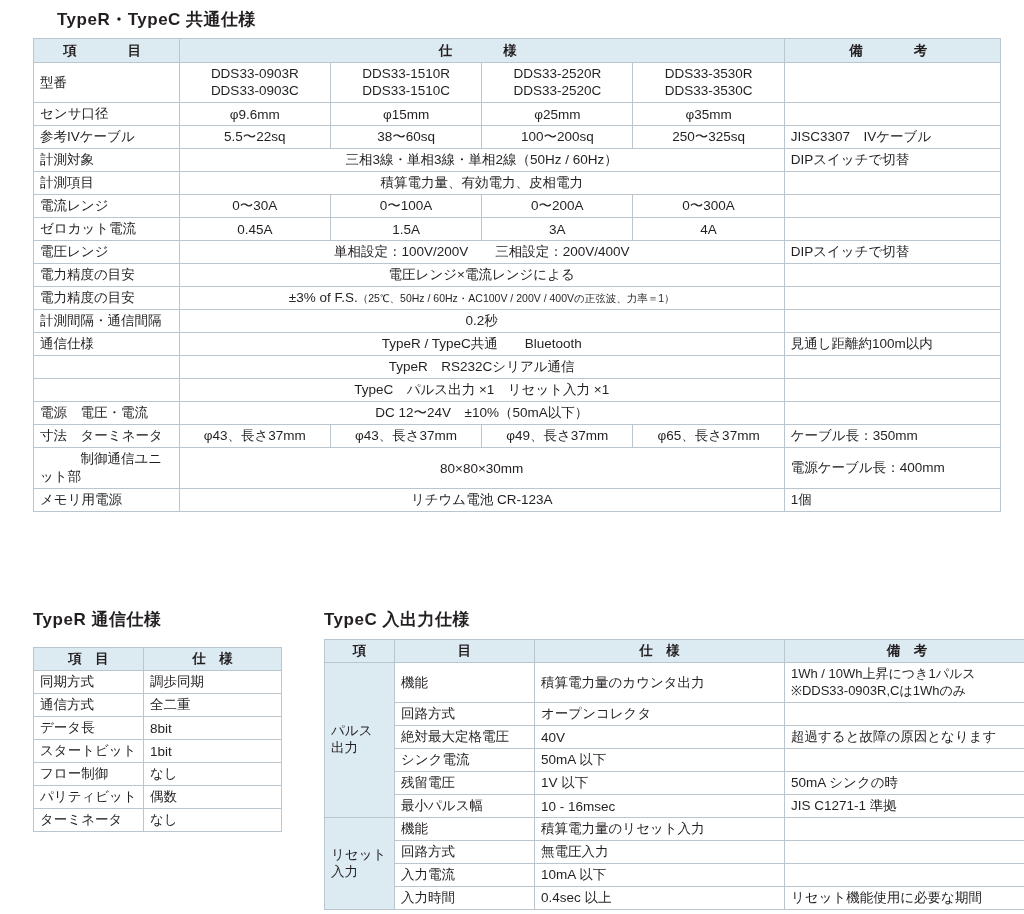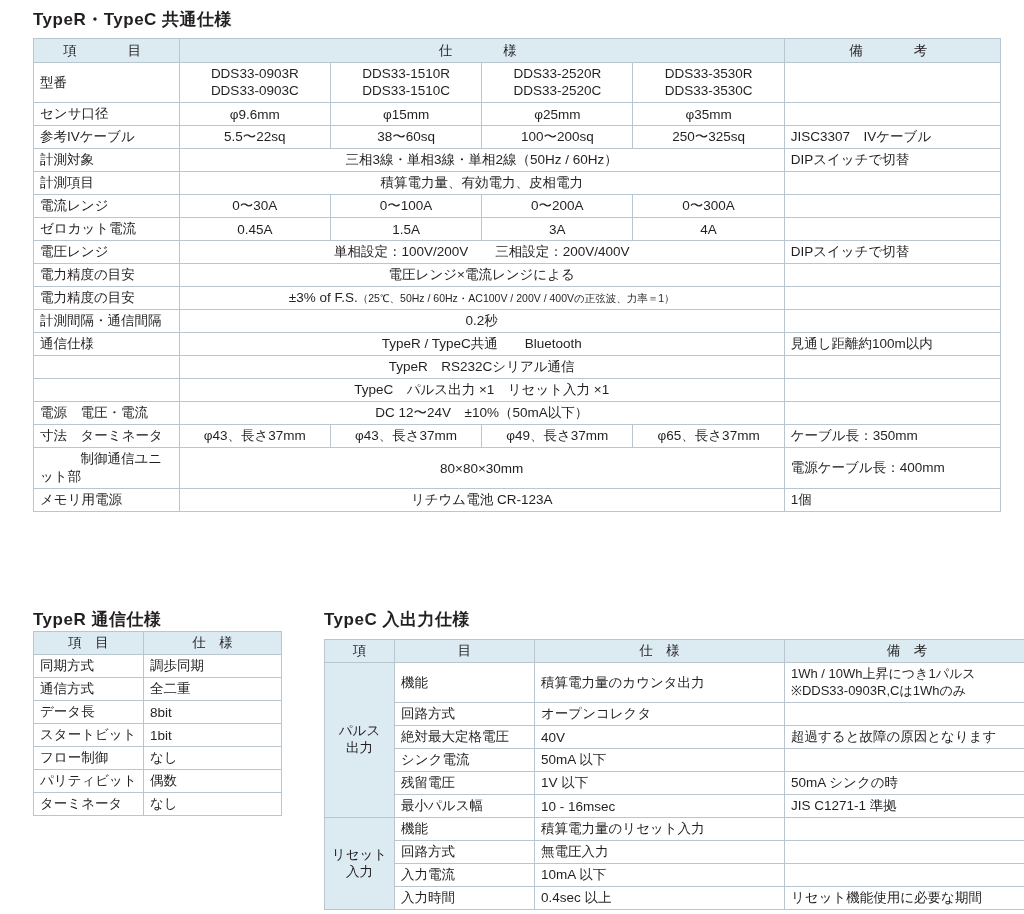--- a/index.html
+++ b/index.html
@@ -18,74 +18,73 @@
 
   h1.section-title {
     font-size: 17px;
     font-weight: bold;
     margin: 0;
     letter-spacing: 0.5px;
   }
 
   
   #main-block { position: absolute; left: 33px; top: 8px; width: 968px; }
-  #main-title { margin-bottom: 7px; }
+  #main-title { margin-bottom: 7px; margin-left: 24px; }
 
   table {
     border-collapse: collapse;
     font-size: 13.5px;
     table-layout: fixed;
   }
   table td, table th {
     border: 1px solid #b9c5cf;
     padding: 2px 6px;
     font-weight: normal;
     vertical-align: middle;
     background: #ffffff;
   }
   .hdr {
     background: #dceaf2;
     text-align: center;
-    font-weight: normal;
+    font-weight: bold;
     height: 24px;
   }
   .hdr .sp { letter-spacing: 8px; }
   .ctr { text-align: center; }
   .lbl { text-align: left; }
   .small { font-size: 10.5px; margin-top: 17px; }
   .b { font-weight: normal; }
   .nowrap { white-space: nowrap; }
 
   #main-table { width: 968px; }
   #main-table td { height: 23px; }
   #main-table td.tall { height: 40px; }
   #main-table .col-item { width: 130px; }
   #main-table .col-v { width: 135px; }
   #main-table .col-note { width: 193px; }
 
   
   #typer-block { position: absolute; left: 33px; top: 608px; width: 248px; }
-  #typer-title { margin-bottom: 0; }
+  #typer-title { margin-bottom: 16px; }
   #typer-table { width: 248px; }
   #typer-table td, #typer-table th { height: 23px; }
   #typer-table .c1 { width: 110px; }
   #typer-table .c2 { width: 138px; }
 
   
   #typec-block { position: absolute; left: 308px; top: 608px; width: 705px; margin-left: 16px; }
   #typec-title { margin-bottom: 8px; }
   #typec-table { width: 705px; }
   #typec-table td, #typec-table th { height: 23px; }
   #typec-table .cgrp { width: 70px; }
   #typec-table .citem { width: 140px; }
   #typec-table .cspec { width: 250px; }
   #typec-table .cnote { width: 245px; }
   .grp-cell {
     background: #dceaf2;
-    text-align: center;
     line-height: 1.25;
   }
   .two-line { line-height: 1.25; }
   .note-2 { line-height: 1.3; font-size: 13px; }
 </style>
 </head>
 <body>
 
 <div class="page">
 

